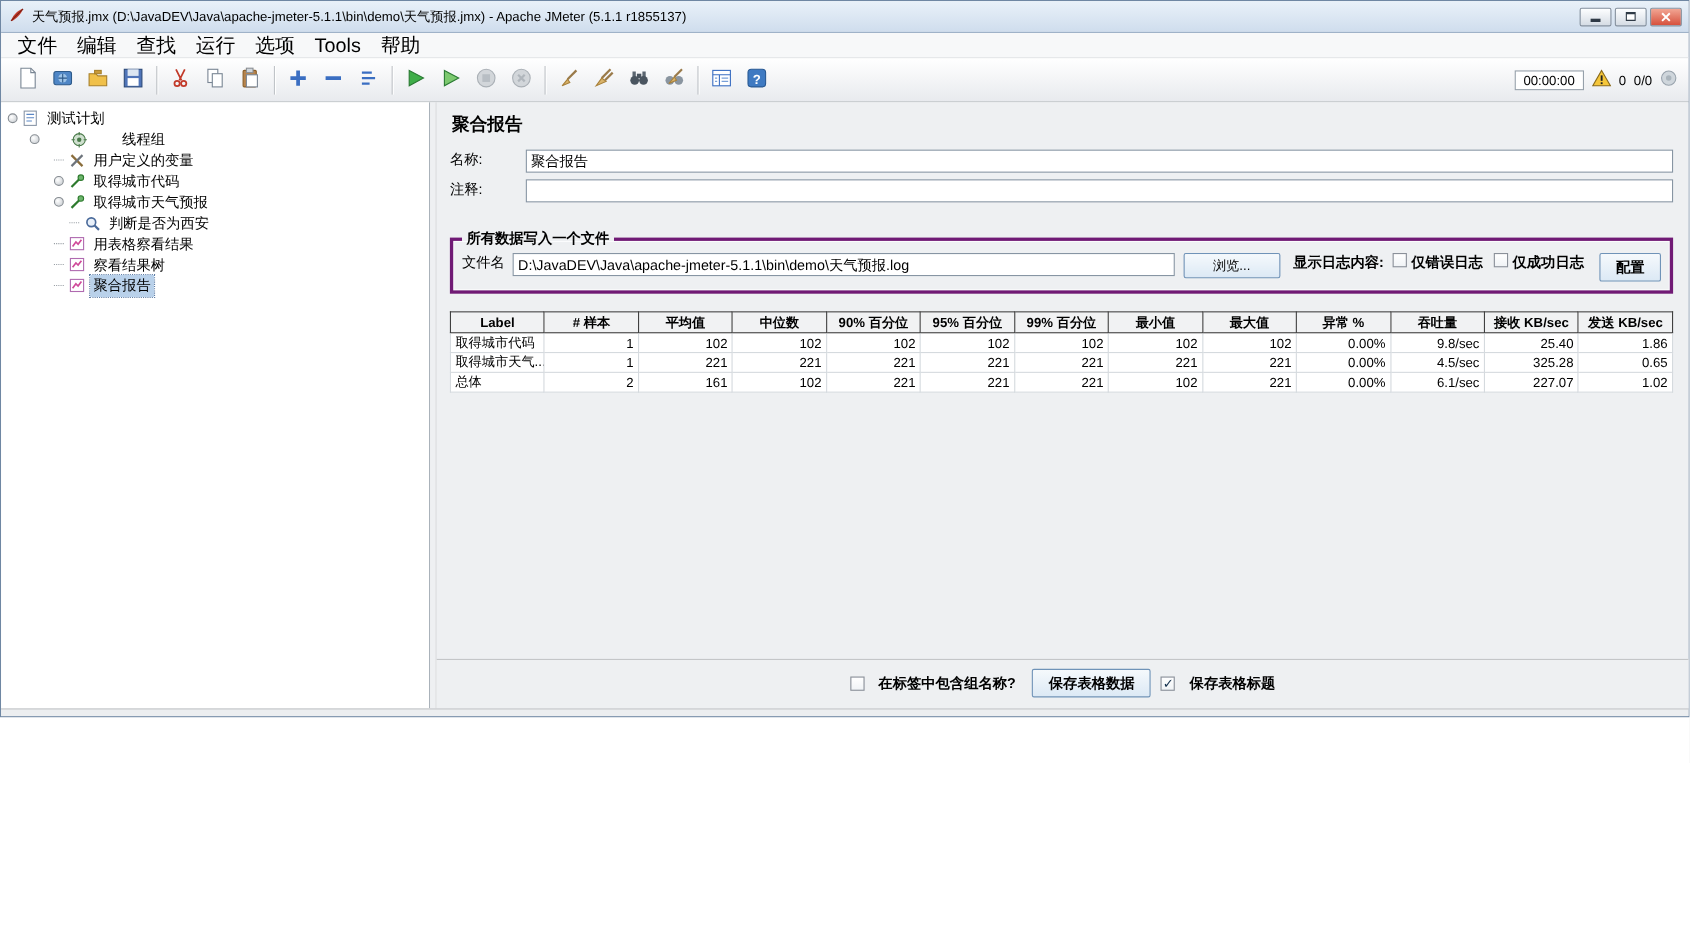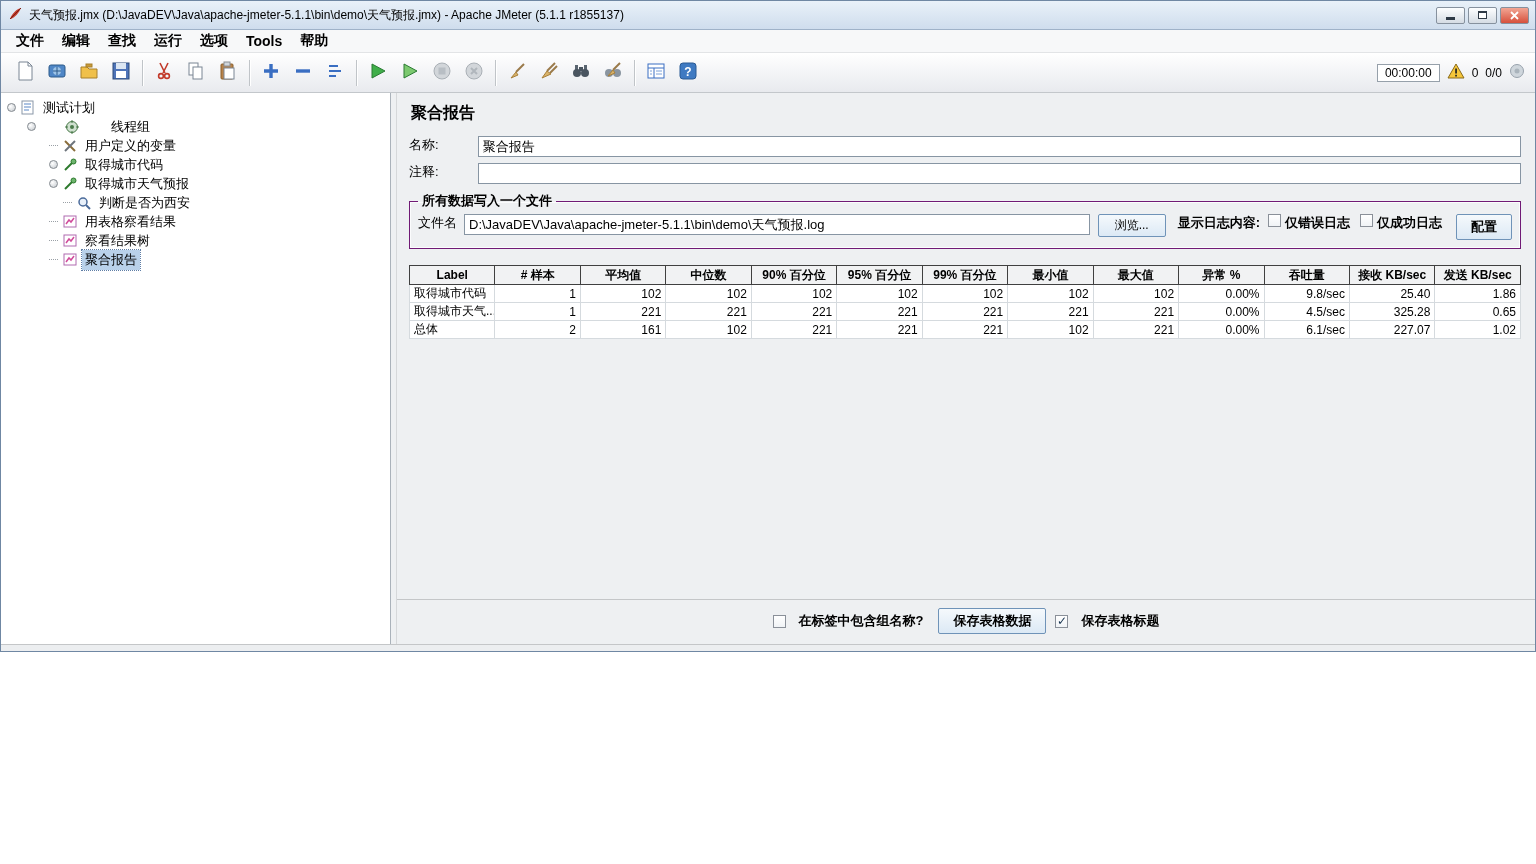--- a/index.html
+++ b/index.html
@@ -12,21 +12,21 @@
   .titlebar { height:29px; flex:0 0 29px; background:linear-gradient(#e9f1f9,#cfdded); border-bottom:1px solid #9fb2c8; display:flex; align-items:center; padding:0 6px; }
   .titlebar .title { margin-left:6px; font-size:12px; white-space:nowrap; overflow:hidden; }
   .win-buttons { margin-left:auto; display:flex; gap:3px; }
   .win-btn { width:29px; height:17px; border:1px solid #86919e; border-radius:2px; background:linear-gradient(#fdfeff,#d5dce4); display:flex; align-items:center; justify-content:center; cursor:default; }
   .win-btn.close { background:linear-gradient(#f2a694,#d6503c); }
   .glyph-min { width:9px; height:3px; background:#2f3a46; margin-top:7px; }
   .glyph-max { width:9px; height:8px; border:1px solid #2f3a46; border-top-width:2px; background:#fff; }
 
   
   .menubar { height:23px; flex:0 0 23px; background:#f7f8f9; border-bottom:1px solid #e2e4e6; display:flex; align-items:center; padding:0 6px; }
-  .menu-item { padding:14px 9px; font-weight:bold; font-size:14px; }
+  .menu-item { padding:14px 9px; font-weight:normal; font-size:18px; }
 
   
   .toolbar { height:40px; flex:0 0 40px; background:linear-gradient(#ffffff,#e8eaee); border-bottom:1px solid #c3c7cb; display:flex; align-items:center; padding:0 8px; }
   .tbtn { width:32px; height:32px; display:flex; align-items:center; justify-content:center; border-radius:3px; }
   .tsep { width:1px; height:26px; background:#c0c4c8; box-shadow:1px 0 0 #fff; margin:0 5px; }
   .toolbar-right { margin-left:auto; display:flex; align-items:center; gap:7px; padding-right:2px; }
   .timer-box { border:1px solid #96a0aa; background:#fff; padding:1px 7px; font-size:12px; }
   .count-text { font-size:12px; }
 
   
@@ -43,27 +43,27 @@
   .ticon { width:16px; height:16px; flex:0 0 16px; margin-right:4px; display:flex; align-items:center; justify-content:center; }
   .tlabel { padding:1px 3px; font-size:13px; }
   .tlabel[data-selected="true"] { background:#b9d1ea; outline:1px dotted #5f7ea6; }
 
   
   .panel-title { font-size:16px; font-weight:bold; margin:4px 0 12px 2px; }
   .field-row { display:flex; align-items:flex-start; margin-bottom:6px;gap:32px; }
   .field-label { margin-right:7px; white-space:nowrap; }
   .text-input { flex:1; height:21px; border:1px solid #8795a3; background:#fff; font-family:inherit; font-size:13px; padding:0 4px; }
 
-  fieldset.file-group { border:1px solid #701a75; box-shadow:inset 0 0 0 1px #fbfcfd; margin:2px 0 10px; padding:4px 8px 8px; }
+  fieldset.file-group { border:3px solid #701a75; box-shadow:inset 0 0 0 1px #fbfcfd; margin:18px 0 10px; padding:4px 8px 8px; }
   fieldset.file-group legend { font-weight:bold; padding:0 4px; font-size:13px; }
   .file-row { display:flex; align-items:flex-start; }
   .bold-label { font-weight:bold; white-space:nowrap; }
 
   .btn { border:1px solid #6f93b8; border-radius:2px; background:linear-gradient(#f5f9fc,#dce9f5); font-family:inherit; font-size:13px; font-weight:bold; padding:3px 14px; white-space:nowrap; }
-  .btn.small { font-size:12px; padding:2px 16px; font-weight:normal; }
+  .btn.small { font-size:12px; padding:2px 26px; font-weight:normal; }
 
   .cb { width:13px; height:13px; flex:0 0 13px; border:1px solid #8a9099; background:linear-gradient(#ffffff,#f0f3f6); display:inline-flex; align-items:center; justify-content:center; font-size:12px; color:#16324f; }
   .cb[data-checked="true"]::after { content:"✓"; font-weight:bold; line-height:1; margin-top:-1px; }
   .cb-label { margin:0 0 0 4px; white-space:nowrap; }
 
   
   table.agg { border-collapse:collapse; table-layout:fixed; width:100%; background:#fff; margin-top:6px; font-size:12px; }
   table.agg th { background:#f1f2f3; border:1px solid #404040; font-weight:bold; height:19px; padding:0 3px; white-space:nowrap; overflow:hidden; }
   table.agg td { border:1px solid #d5dade; height:17px; padding:0 4px; white-space:nowrap; overflow:hidden; }
   td.num { text-align:right; }

